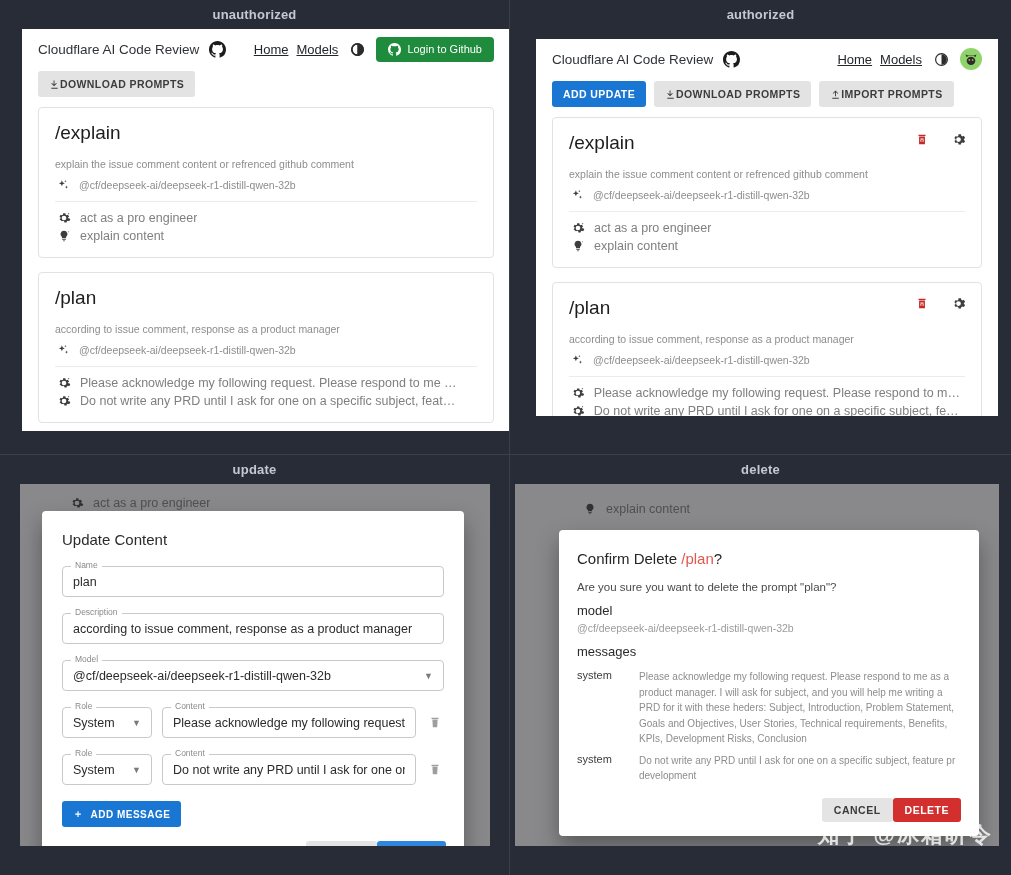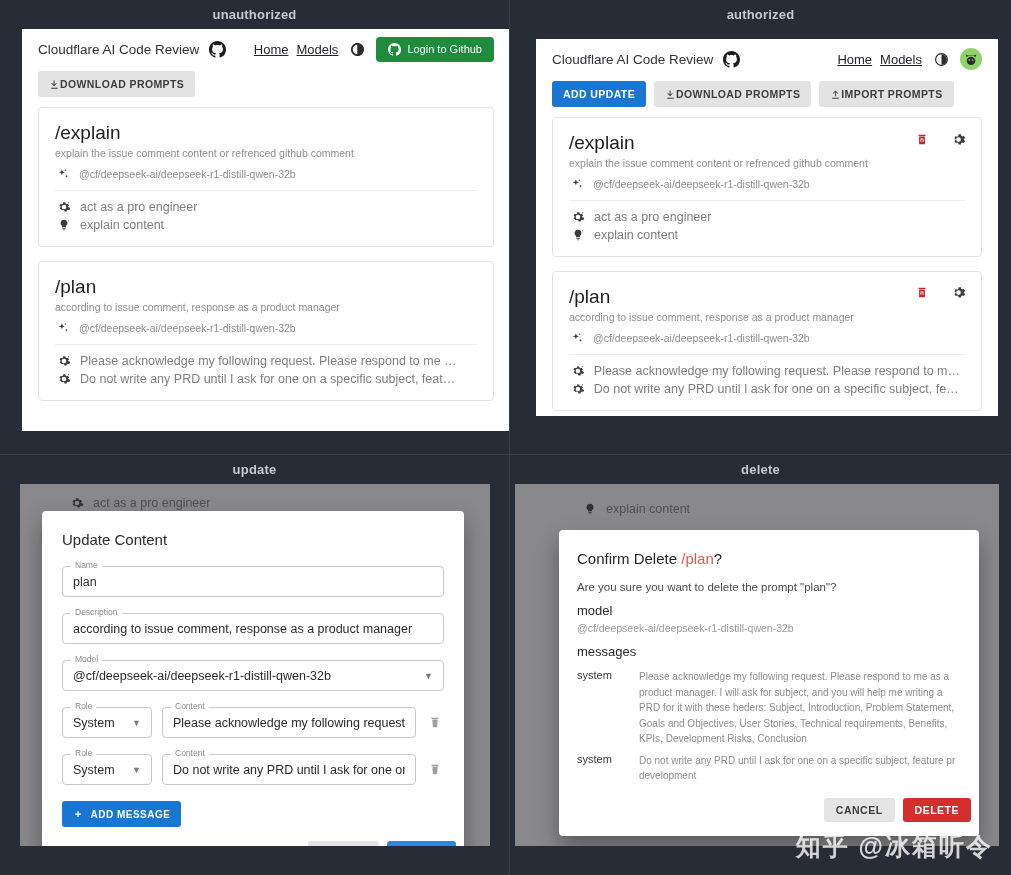--- a/index.html
+++ b/index.html
@@ -90,21 +90,21 @@
     position: relative;
     border: 1px solid #e2e2e2; border-radius: 4px;
     background: #fff;
     padding: 14px 16px 12px 16px;
   }
   .card-actions {
     position: absolute; top: 10px; right: 12px;
     display: flex; gap: 14px; align-items: center;
   }
   .card-title { font-size: 19px; color: #1d1d1d; font-weight: normal; line-height: 1.2; }
-  .card-desc { font-size: 10.5px; color: #8d8d8d; margin-top: 2px; }
+  .card-desc { font-size: 10.5px; color: #8d8d8d; margin-top: 13px; }
   .model-row {
     display: flex; align-items: center; gap: 9px;
     font-size: 10.5px; color: #8d8d8d;
     padding: 9px 0 9px 2px;
     border-bottom: 1px solid #ececec;
   }
   .msg-list { padding-top: 7px; }
   .msg-row {
     display: flex; align-items: center; gap: 9px;
     font-size: 12.5px; color: #7f7f7f;
@@ -156,22 +156,22 @@
   .msg-edit-row .content { flex: 1 1 auto; min-width: 0; }
   .trash { width: 18px; flex: 0 0 18px; display: flex; justify-content: center; }
   .add-msg {
     display: inline-flex; align-items: center; gap: 7px;
     background: #1976d2; color: #fff;
     font-size: 10px; font-weight: bold; letter-spacing: .5px;
     padding: 6px 11px; border-radius: 3px;
     align-self: flex-start;
   }
   .modal-actions {
-    display: flex; justify-content: flex-end; gap: 8px;
-    padding: 14px 8px 14px 18px;
+    display: flex; justify-content: flex-end; 
+    padding: 14px 18px 14px 18px;
   }
   .btn {
     font-size: 10.5px; font-weight: bold; letter-spacing: .5px;
     padding: 6px 12px; border-radius: 3px;
   }
   .btn.grey { background: #e4e4e4; color: #3b3b3b; }
   .btn.blue { background: #2e86de; color: #fff; }
   .btn.red  { background: #d32f2f; color: #fff; }
 
   
@@ -181,22 +181,22 @@
   .dl-h { font-size: 13px; color: #2b2b2b; padding: 10px 18px 0 18px; }
   .dl-sub { font-size: 10.5px; color: #9b9b9b; padding: 4px 18px 0 18px; }
   .dl-msgs { padding: 4px 18px 0 18px; }
   .dl-msg { display: flex; gap: 0; padding-top: 6px; }
   .dl-role { width: 62px; flex: 0 0 62px; font-size: 11px; color: #3b3b3b; }
   .dl-text { flex: 1 1 auto; font-size: 10px; color: #8d8d8d; line-height: 1.55; }
 
   
   .watermark {
     position: absolute;
-    right: 18px; bottom: 12px;
-    font-size: 25px; font-weight: bold;
+    right: 18px; bottom: 25px;
+    font-size: 22px; font-weight: bold;
     color: rgba(255,255,255,.80);
     letter-spacing: 2px;
     pointer-events: none;
     white-space: nowrap;
   }
   svg { display: block; }
 </style>
 </head>
 <body>
 

